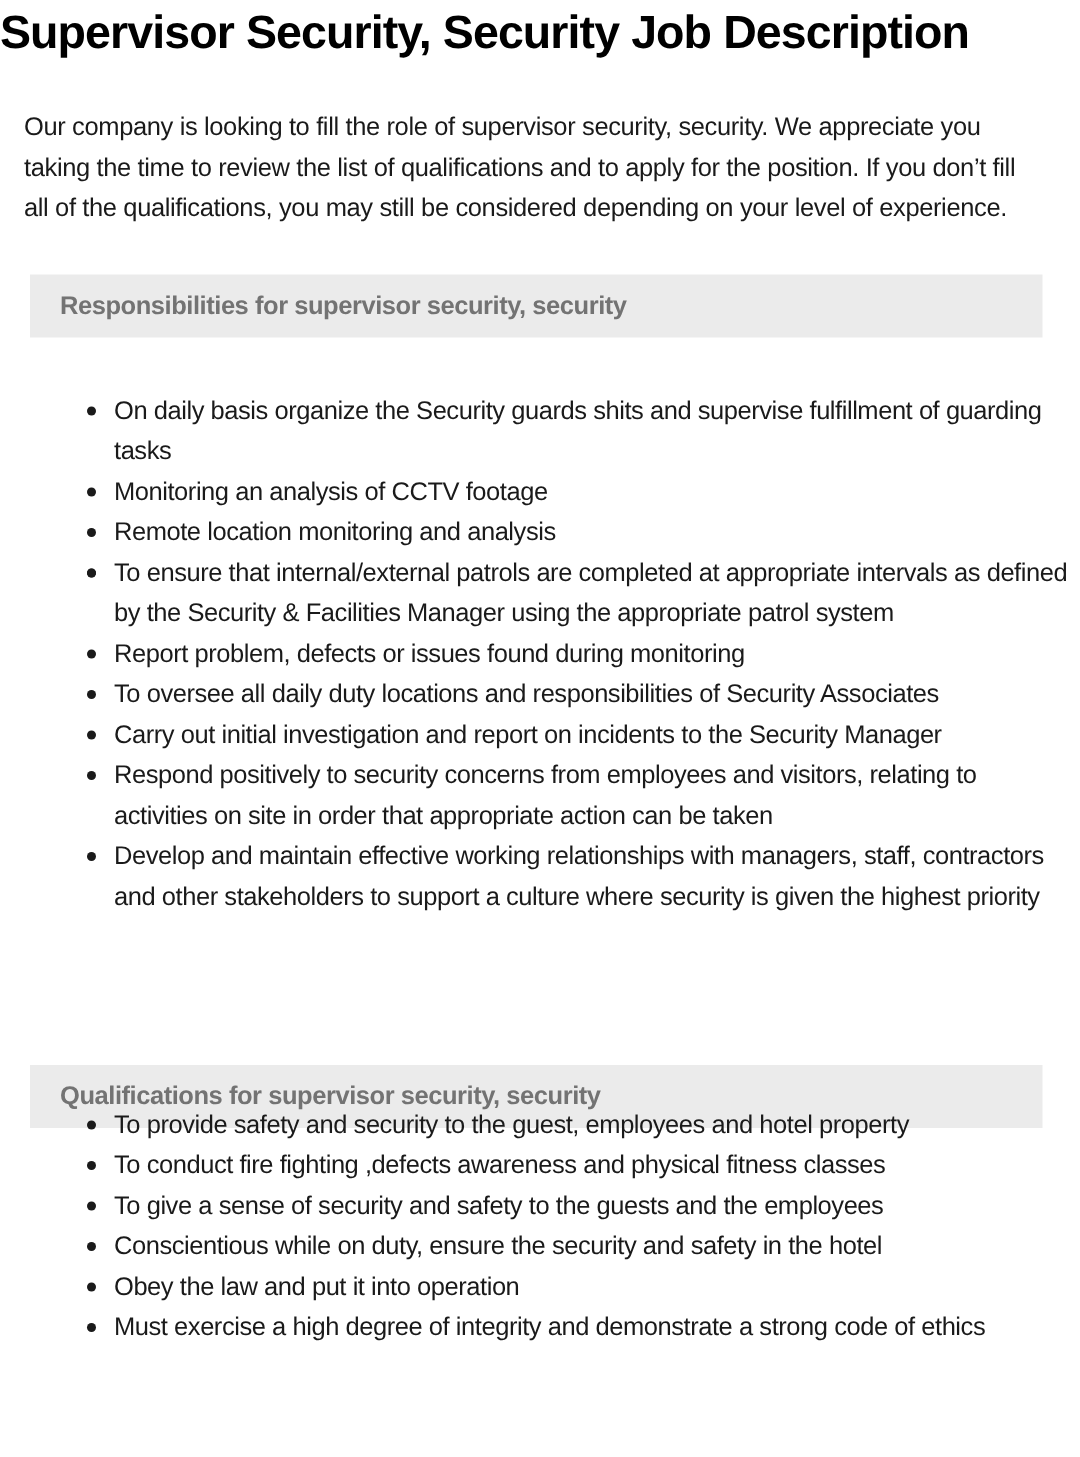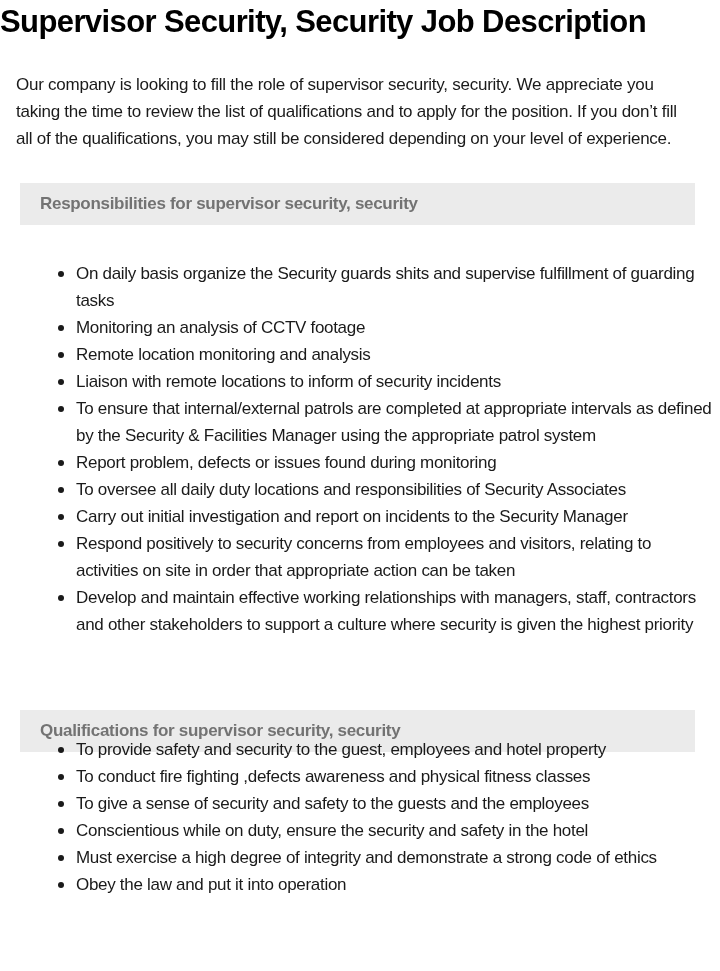--- a/index.html
+++ b/index.html
@@ -95,33 +95,33 @@
   <h1 class="title">Supervisor Security, Security Job Description</h1>
 
   <p class="intro">Our company is looking to fill the role of supervisor security, security. We appreciate you taking the time to review the list of qualifications and to apply for the position. If you don’t fill all of the qualifications, you may still be considered depending on your level of experience.</p>
 
   <div class="section-header resp">Responsibilities for supervisor security, security</div>
 
   <ul class="bullets resp">
     <li><span class="bullet-dot"></span><span>On daily basis organize the Security guards shits and supervise fulfillment of guarding tasks</span></li>
     <li><span class="bullet-dot"></span><span>Monitoring an analysis of CCTV footage</span></li>
     <li><span class="bullet-dot"></span><span>Remote location monitoring and analysis</span></li>
-    <li><span class="bullet-dot"></span><span>Liaison with remote locations to inform of security incidents</span></li>
+    <li><span class="bullet-dot"></span></li>
     <li><span class="bullet-dot"></span><span>To ensure that internal/external patrols are completed at appropriate intervals as defined by the Security &amp; Facilities Manager using the appropriate patrol system</span></li>
     <li><span class="bullet-dot"></span><span>Report problem, defects or issues found during monitoring</span></li>
     <li><span class="bullet-dot"></span><span>To oversee all daily duty locations and responsibilities of Security Associates</span></li>
     <li><span class="bullet-dot"></span><span>Carry out initial investigation and report on incidents to the Security Manager</span></li>
     <li><span class="bullet-dot"></span><span>Respond positively to security concerns from employees and visitors, relating to activities on site in order that appropriate action can be taken</span></li>
     <li><span class="bullet-dot"></span><span>Develop and maintain effective working relationships with managers, staff, contractors and other stakeholders to support a culture where security is given the highest priority</span></li>
   </ul>
 
   <div class="section-header qual">Qualifications for supervisor security, security</div>
 
   <ul class="bullets qual">
     <li><span class="bullet-dot"></span><span>To provide safety and security to the guest, employees and hotel property</span></li>
     <li><span class="bullet-dot"></span><span>To conduct fire fighting ,defects awareness and physical fitness classes</span></li>
     <li><span class="bullet-dot"></span><span>To give a sense of security and safety to the guests and the employees</span></li>
     <li><span class="bullet-dot"></span><span>Conscientious while on duty, ensure the security and safety in the hotel</span></li>
+    <li><span class="bullet-dot"></span><span>Obey the law and put it into operation</span></li>
     <li><span class="bullet-dot"></span><span>Must exercise a high degree of integrity and demonstrate a strong code of ethics</span></li>
-    <li><span class="bullet-dot"></span><span>Obey the law and put it into operation</span></li>
   </ul>
 
 </div>
 
 </body></html>

